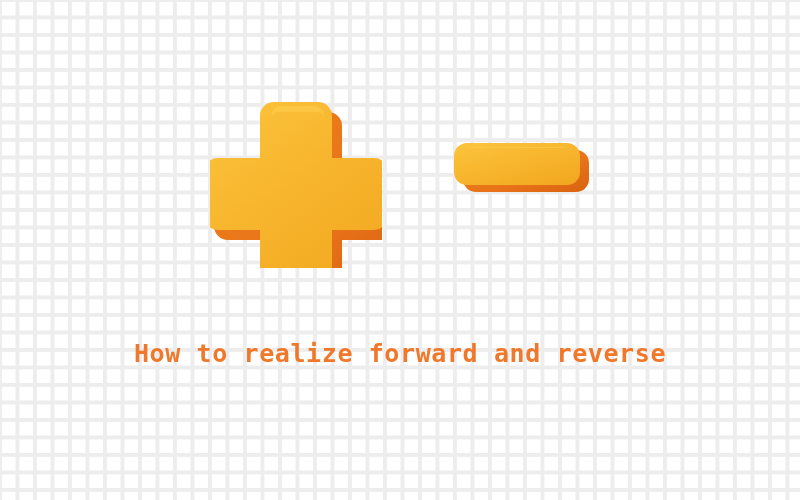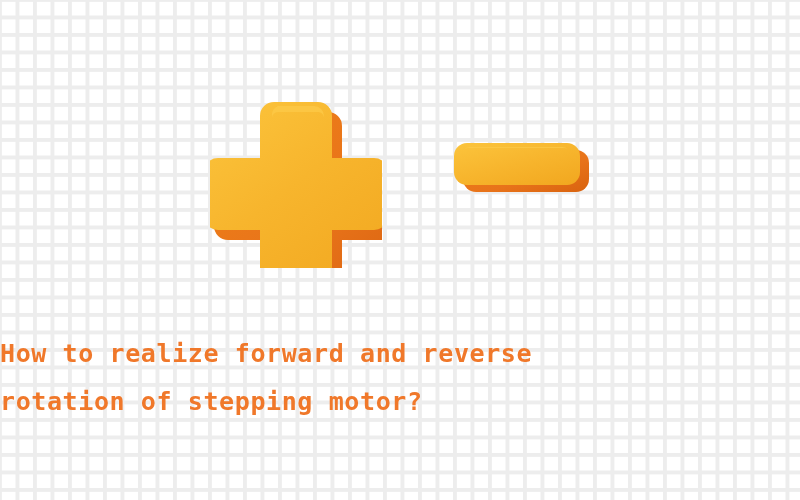--- a/index.html
+++ b/index.html
@@ -54,21 +54,21 @@
     height: 62px;
   }
   #minus-icon svg { display: block; }
 
   
   #caption {
     position: absolute;
     left: 0;
     top: 330px;
     width: 800px;
-    text-align: left;
+    text-align: center;
     color: #f0782a;
     font-family: "DejaVu Sans Mono", monospace;
     font-size: 25px;
     font-weight: bold;
     letter-spacing: 0.6px;
     line-height: 48px;
     white-space: nowrap;
   }
   #caption .caption-line {
     display: block;
@@ -185,16 +185,15 @@
           <rect x="4" y="5" width="126" height="42" rx="13" ry="13" fill="url(#minusFace)"></rect>
           <path d="M 20 9 h 92 a 9 9 0 0 1 7 3 a 6 6 0 0 0 -5 -2 h -96 a 7 7 0 0 0 -5 2 a 9 9 0 0 1 7 -3 z" fill="#fcca48" opacity="0.7"></path>
         </g>
       </svg>
     </div>
 
   </div>
 
   <div id="caption">
     <span class="caption-line">How to realize forward and reverse</span>
-    <span class="caption-line">rotation of stepping motor?</span>
   </div>
 
 </div>
 
 </body></html>

